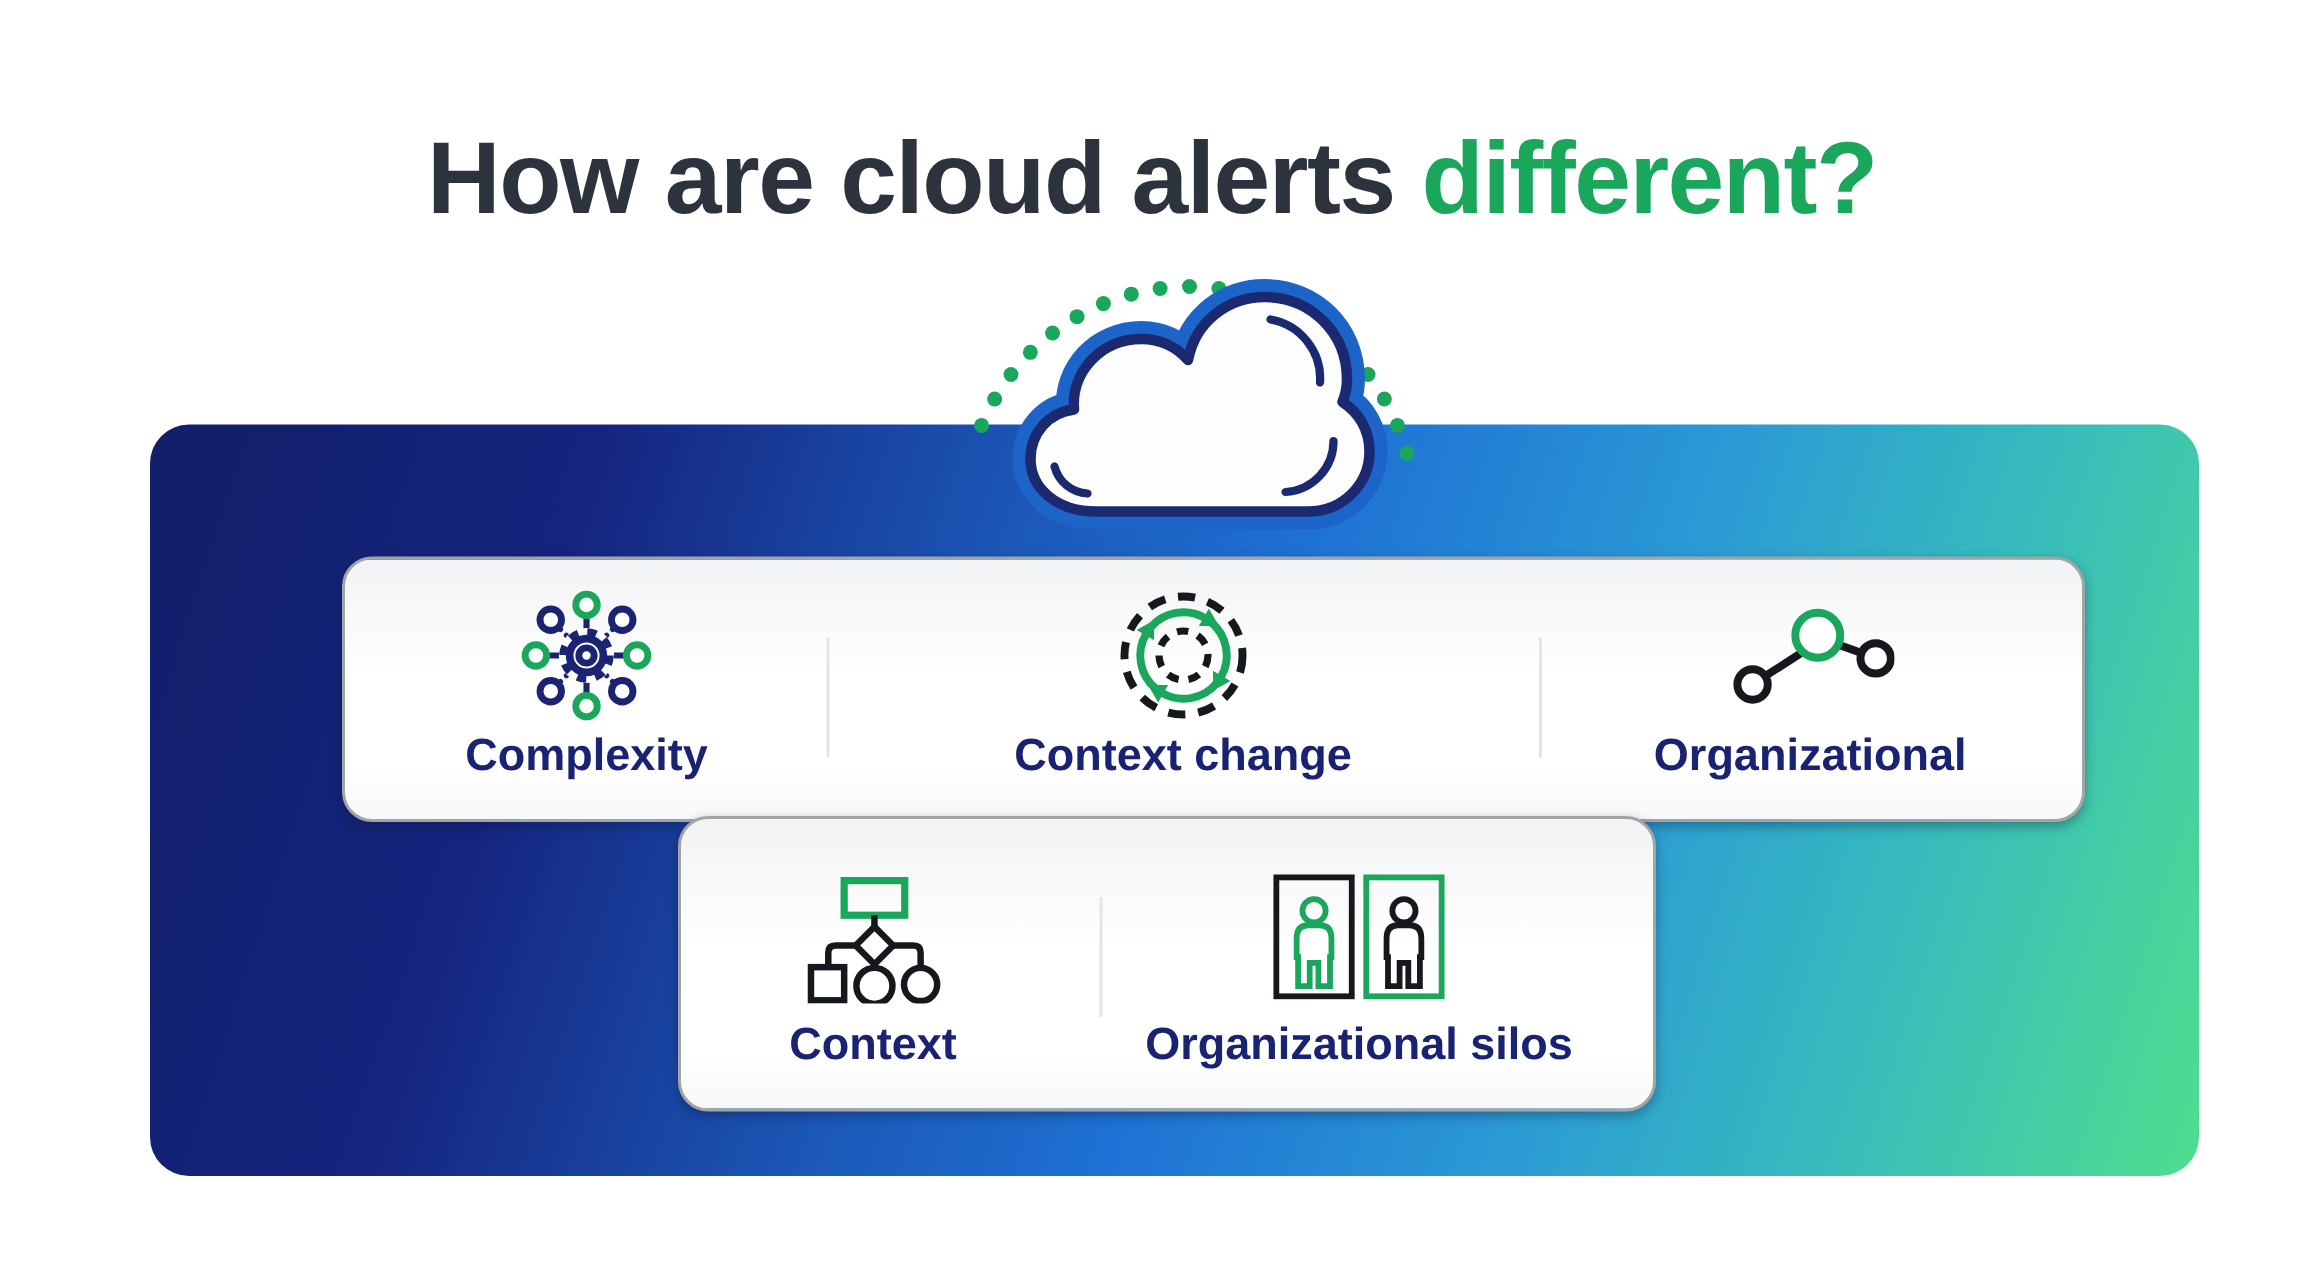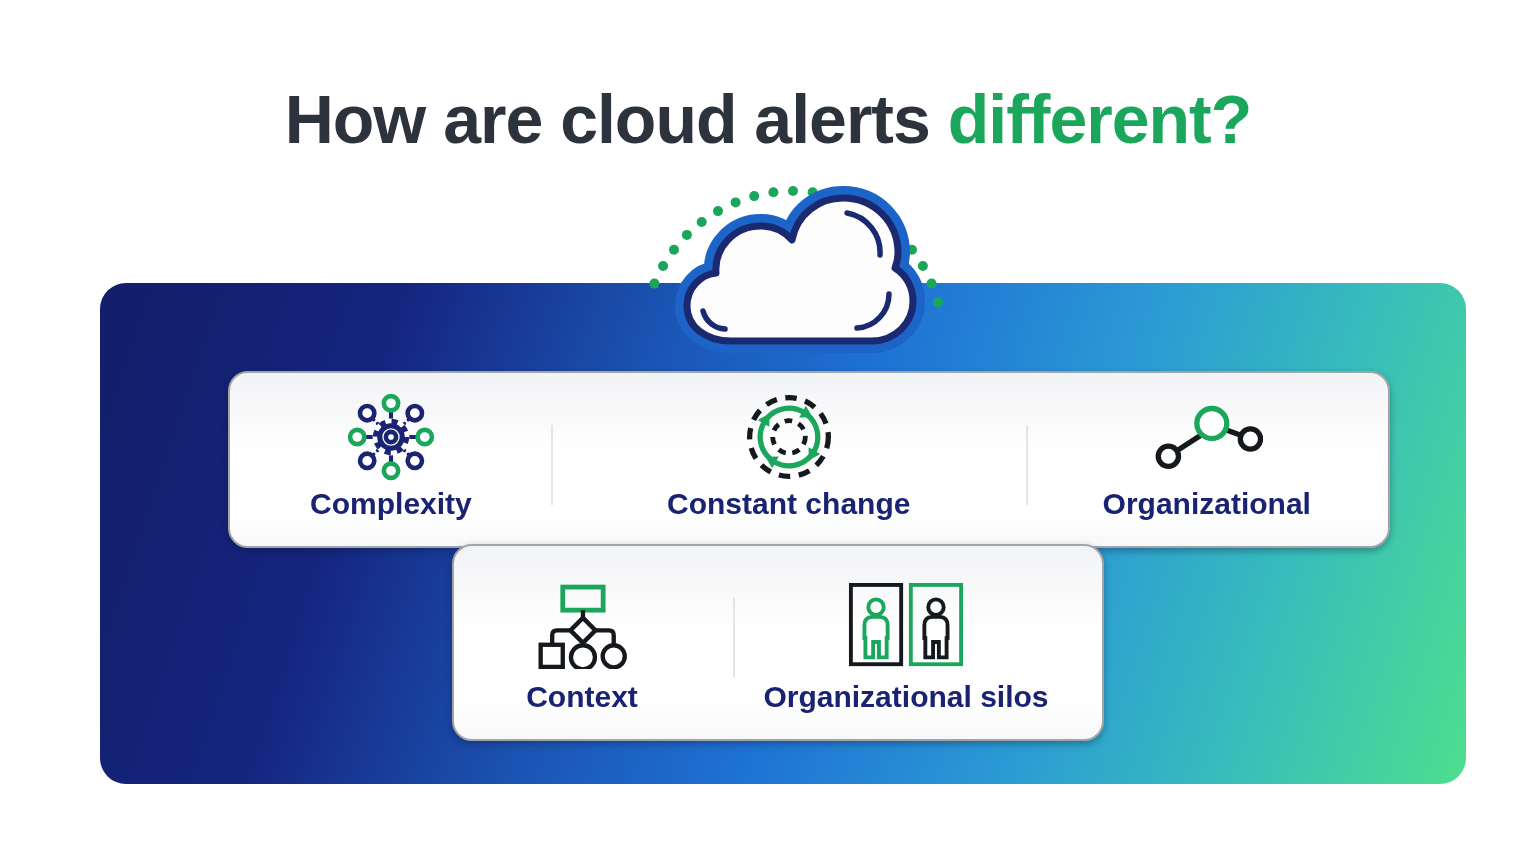--- a/index.html
+++ b/index.html
@@ -132,21 +132,21 @@
           <circle cx="50" cy="50" r="17" fill="none" stroke="#15181c" stroke-width="5" stroke-dasharray="8 7"></circle>
           <g id="arr">
             <path d="M 27.0 30.7 A 30 30 0 0 1 65 24" fill="none" stroke="#1aa75c" stroke-width="5.5" stroke-linecap="round"></path>
             <polygon points="-1,-7 11,0 -1,7" fill="#1aa75c" transform="translate(65,24) rotate(30)"></polygon>
           </g>
           <use href="#arr" transform="rotate(90 50 50)"></use>
           <use href="#arr" transform="rotate(180 50 50)"></use>
           <use href="#arr" transform="rotate(270 50 50)"></use>
         </svg>
       </div>
-      <div class="item-label">Constant change</div>
+      <div class="item-label">Context change</div>
     </div>
     <div class="vdiv d2"></div>
     <div class="item i3">
       <div class="iconbox">
         <svg width="112" height="74" viewBox="0 0 116 76" aria-hidden="true">
           <line x1="52" y1="36" x2="24" y2="54" stroke="#15181c" stroke-width="5.5"></line>
           <line x1="76" y1="30" x2="98" y2="38" stroke="#15181c" stroke-width="5.5"></line>
           <circle cx="63" cy="24" r="15.5" fill="#ffffff" stroke="#1aa75c" stroke-width="5.5"></circle>
           <circle cx="18" cy="58" r="10.5" fill="#ffffff" stroke="#15181c" stroke-width="5.5"></circle>
           <circle cx="103" cy="40" r="10.5" fill="#ffffff" stroke="#15181c" stroke-width="5.5"></circle>

